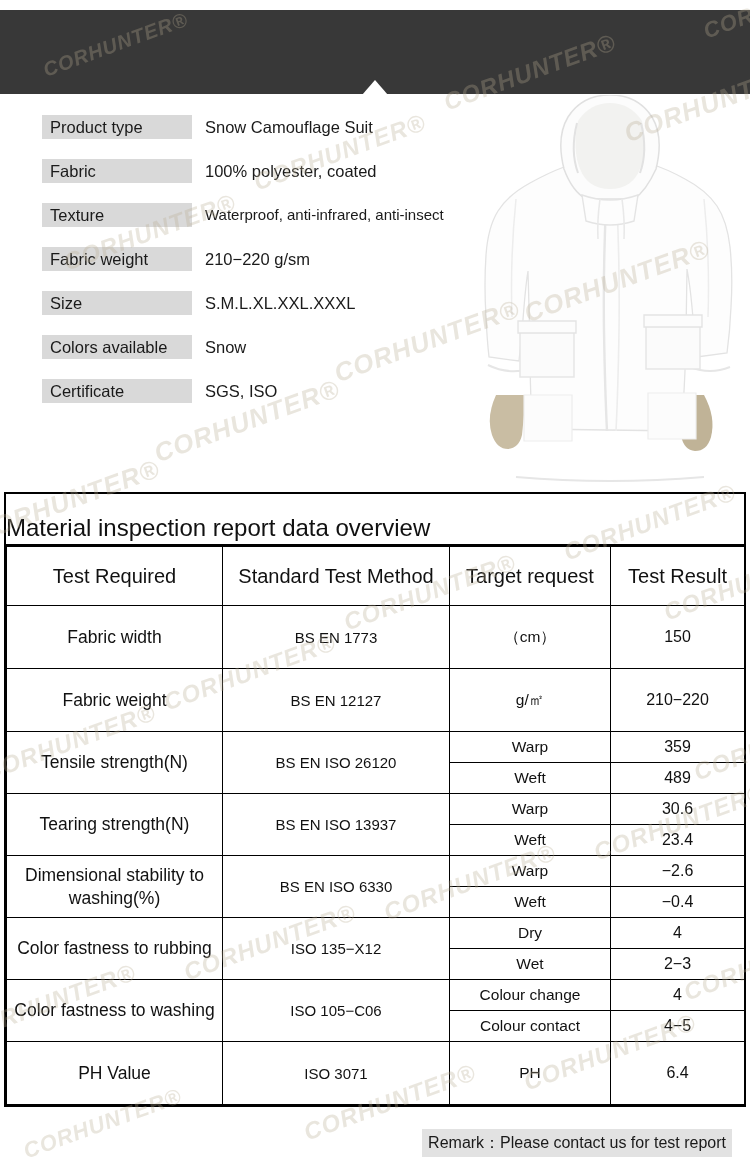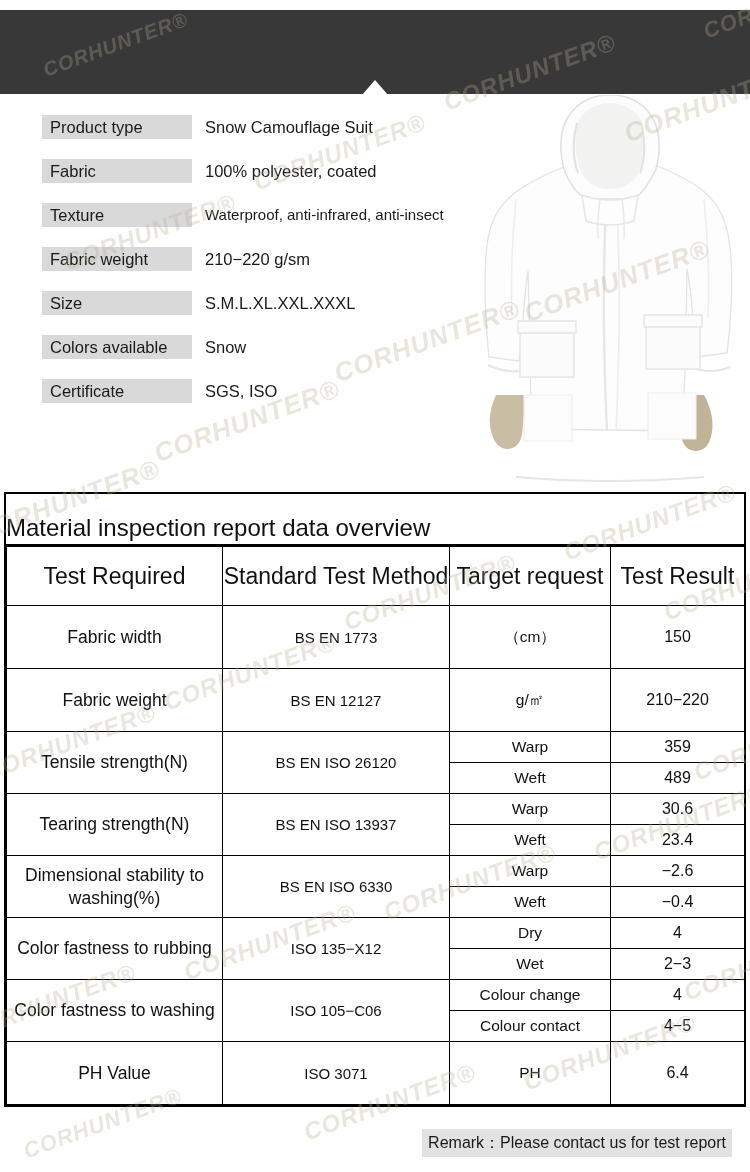--- a/index.html
+++ b/index.html
@@ -165,21 +165,21 @@
   table.rt td, table.rt th {
     border: 1px solid #000000;
     padding: 0;
     text-align: center;
     vertical-align: middle;
     color: #111111;
     font-weight: normal;
   }
   table.rt th {
     height: 58px;
-    font-size: 23px;
+    font-size: 20px;
   }
   .c1 { width: 216px; }
   .c2 { width: 227px; }
   .c3 { width: 161px; }
   .c4 { width: 134px; }
   td.col-name {
     text-align: left;
     padding-left: 14px;
     font-size: 17.5px;
     line-height: 23px;

